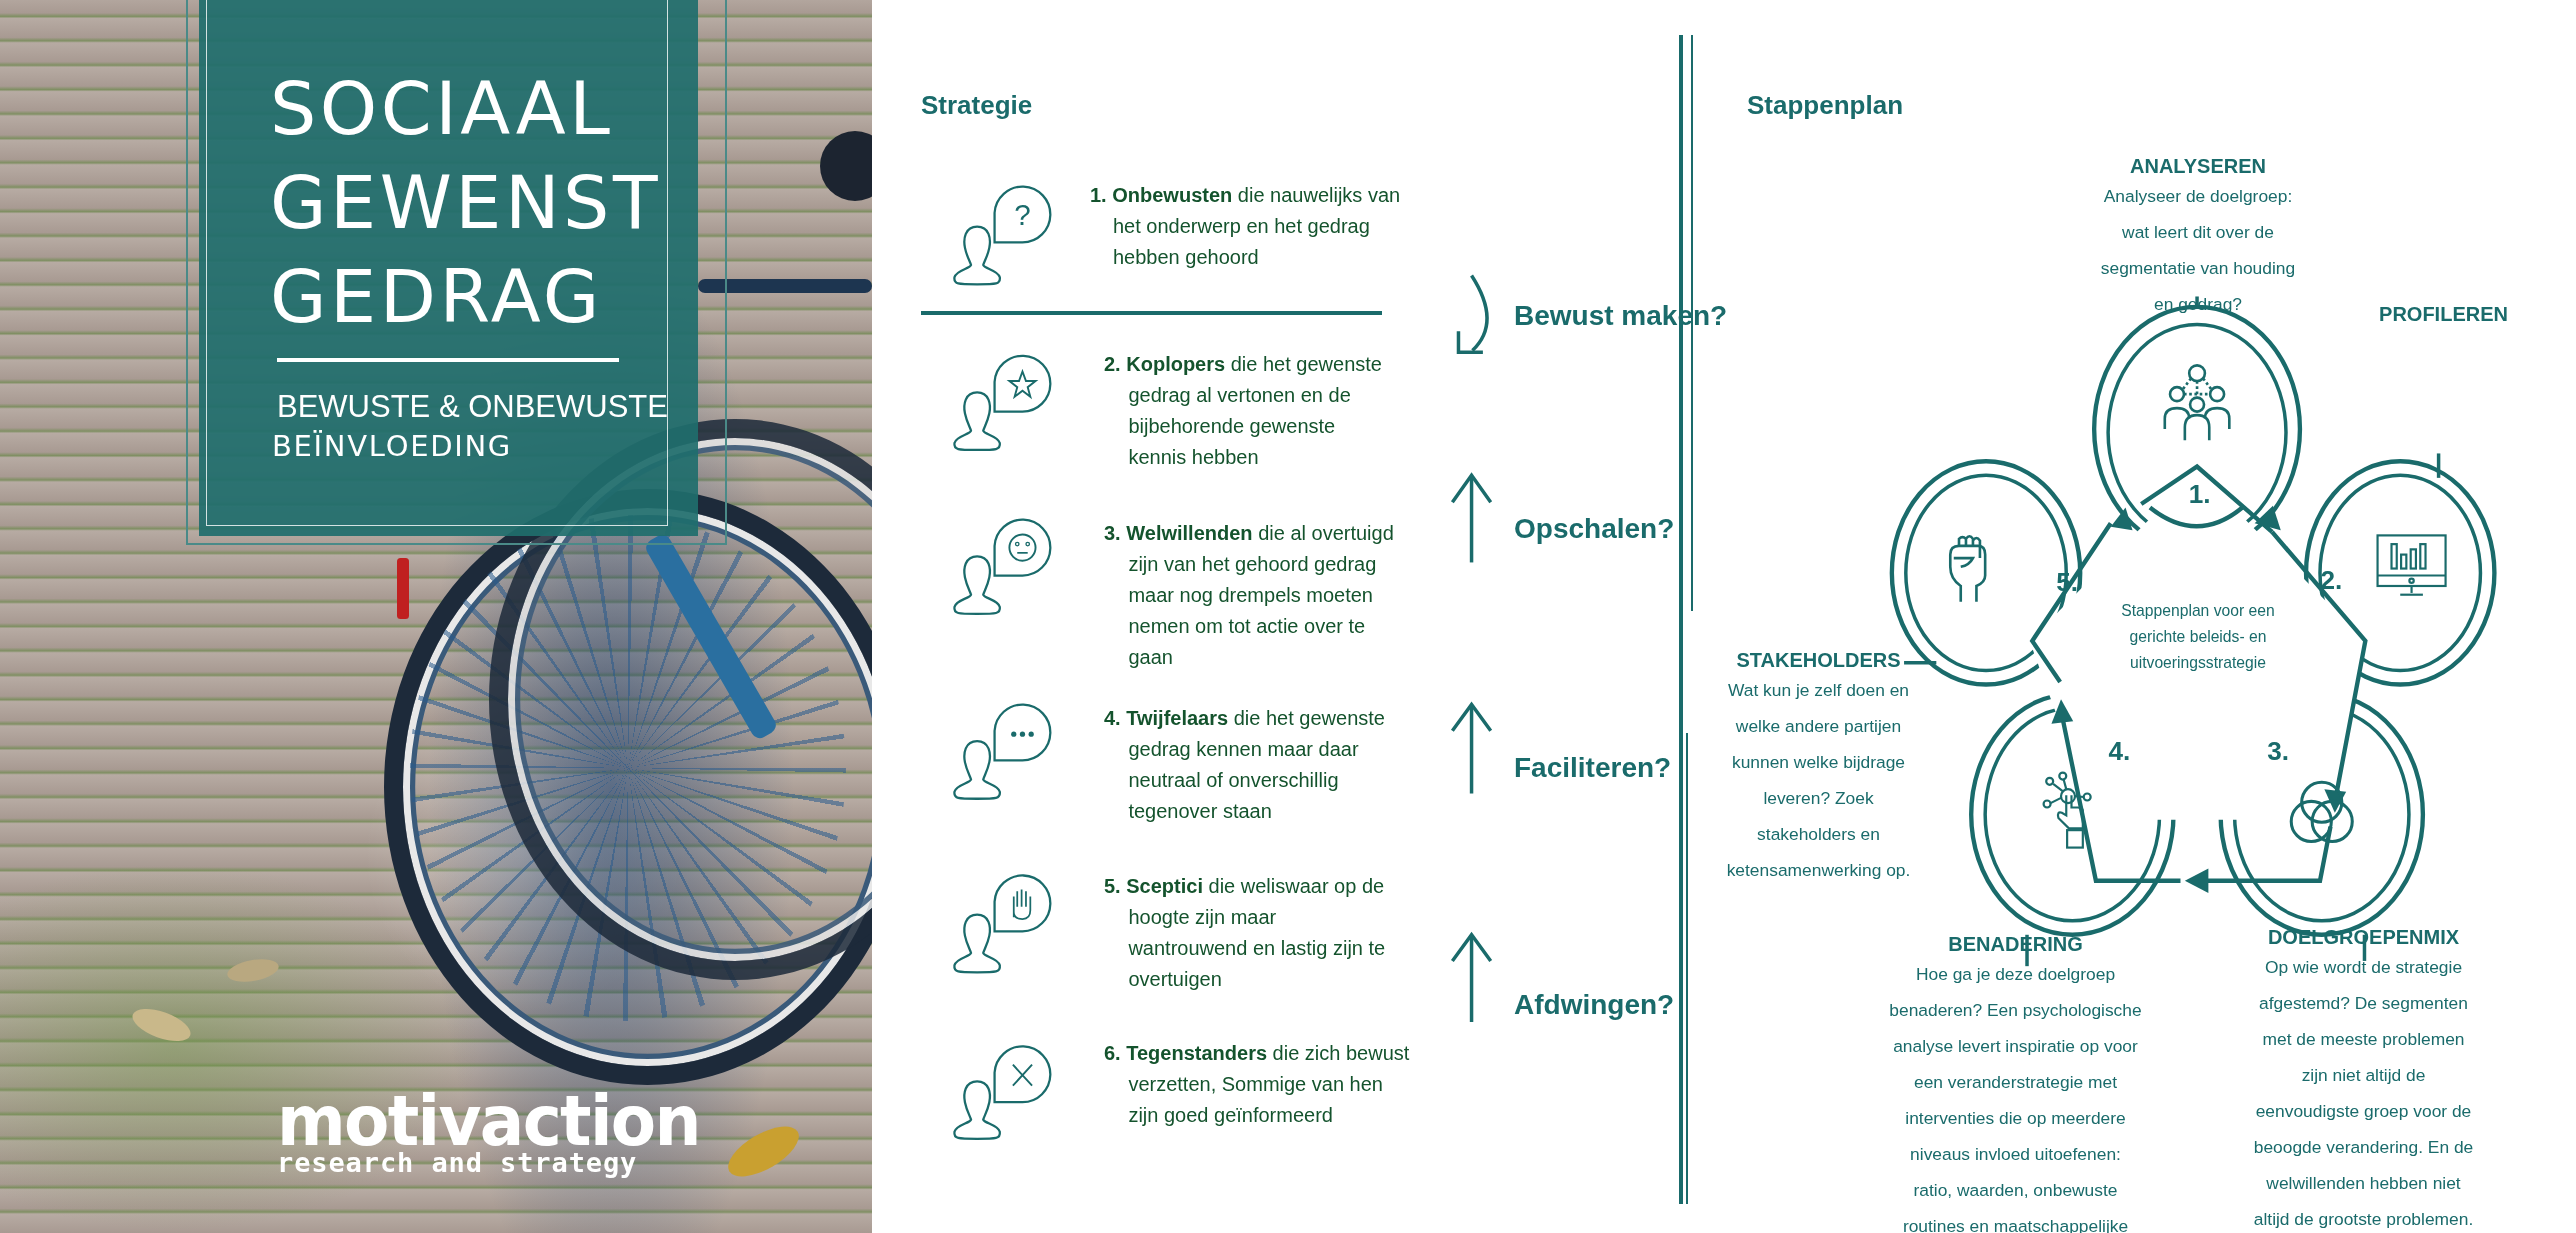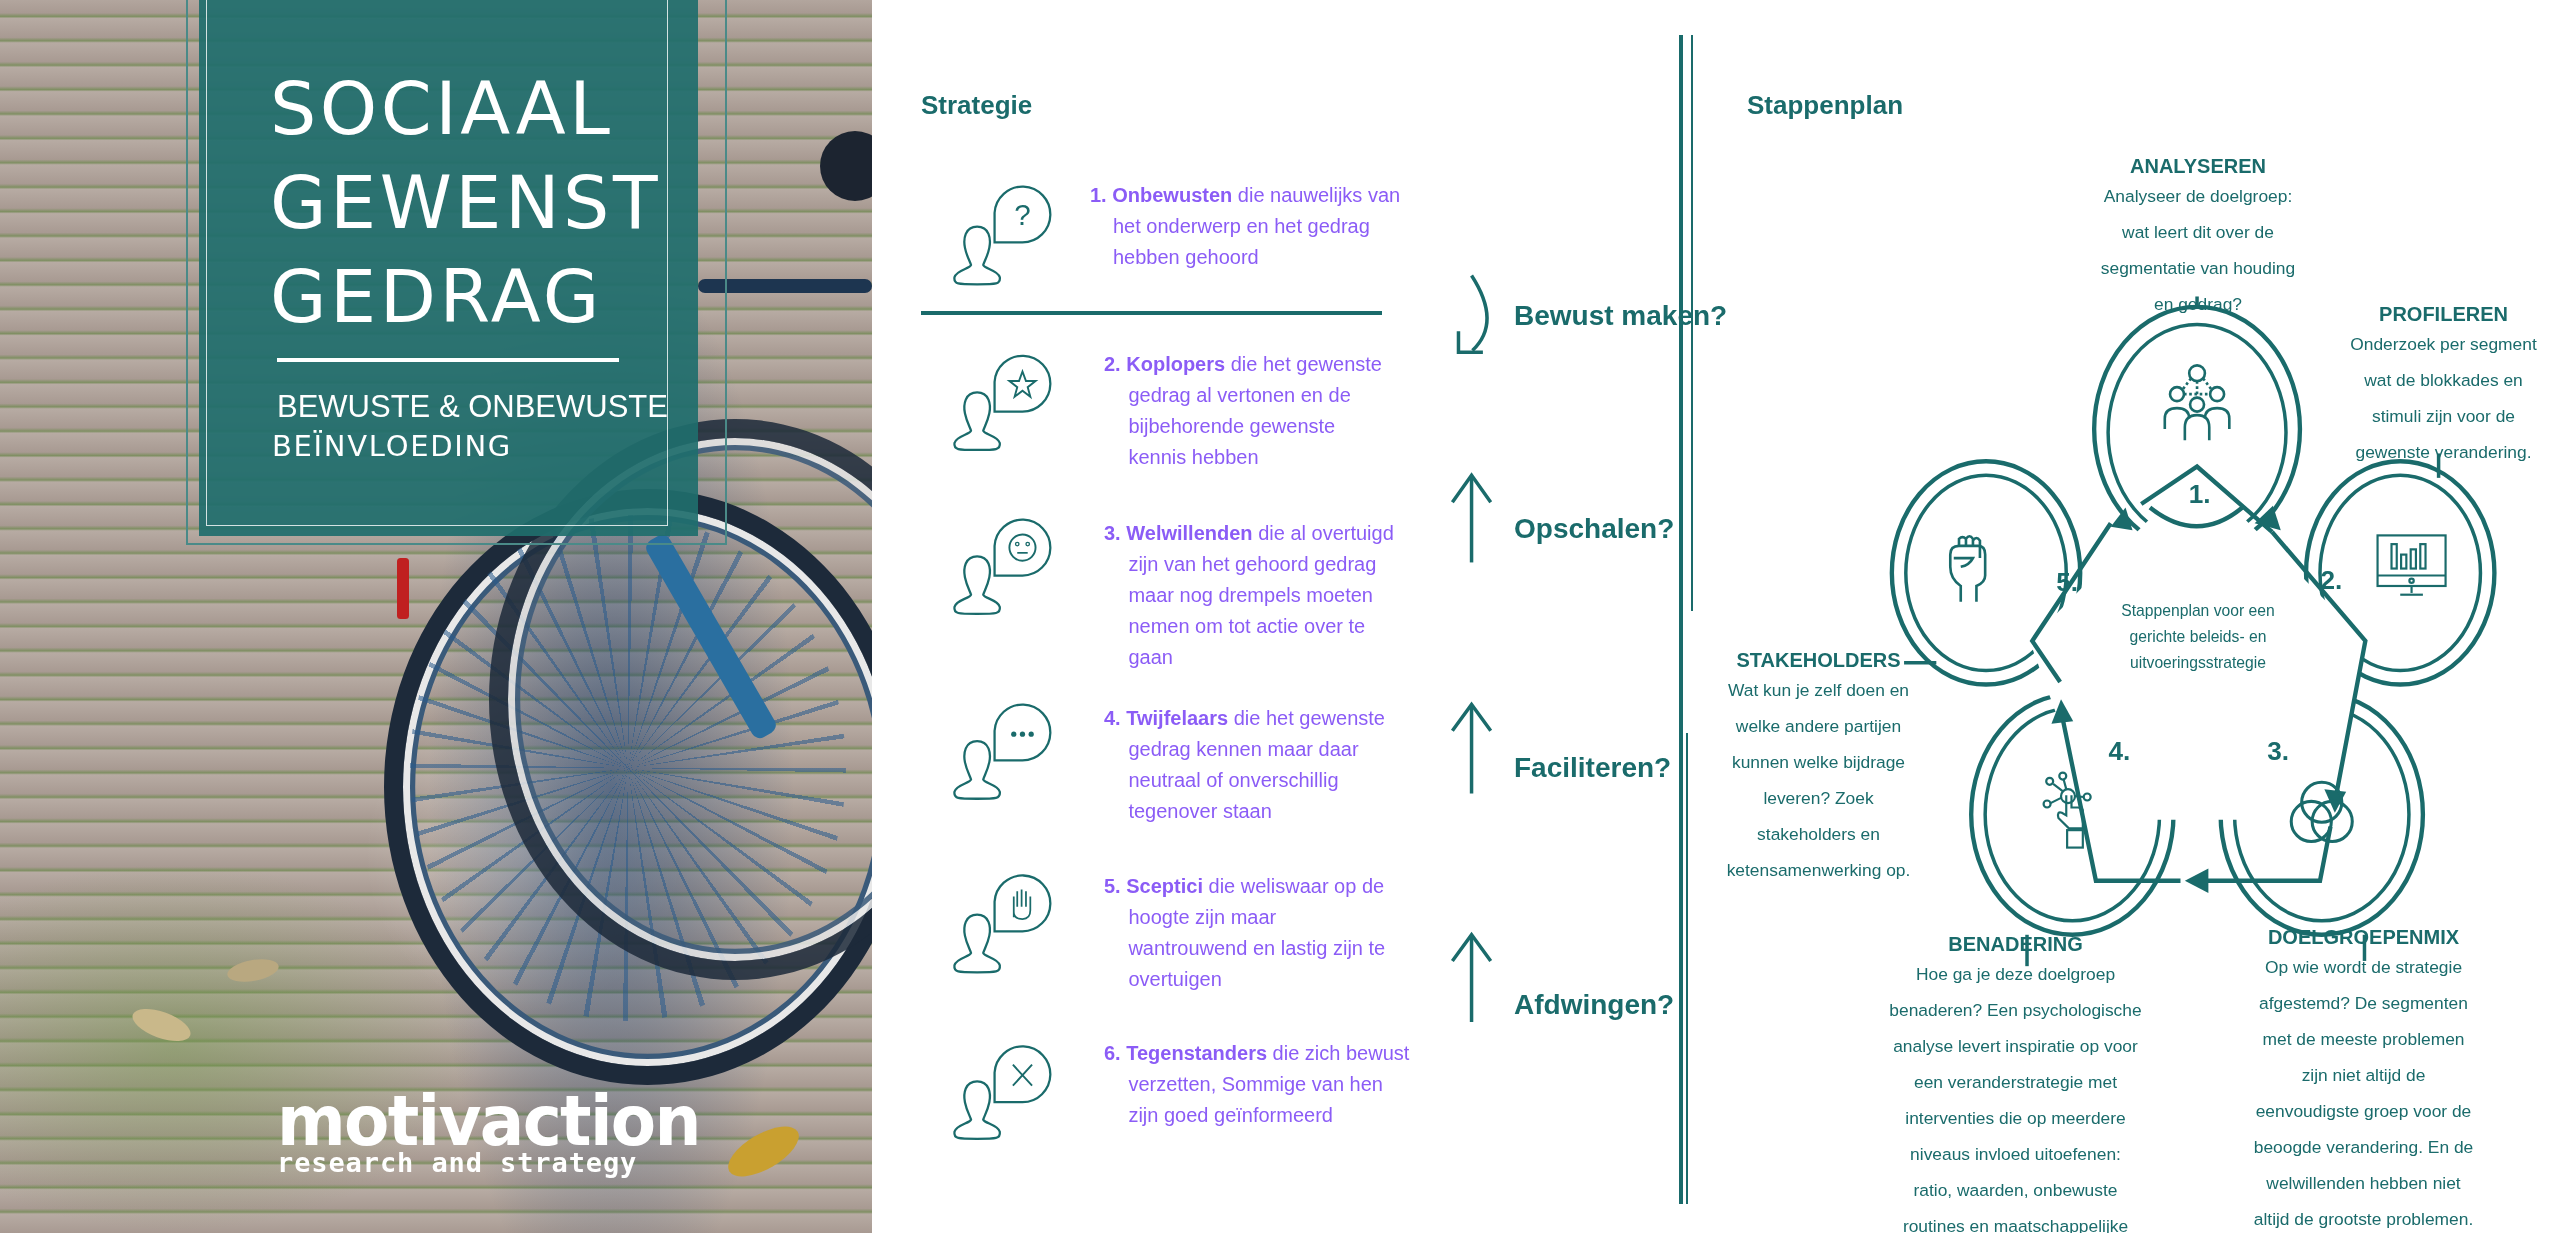--- a/index.html
+++ b/index.html
@@ -21,21 +21,21 @@
   .title-box{left:199px;top:0;width:499px;height:536px;background:rgba(32,110,108,0.92);}
   .title-inner-line{left:206px;top:-3.5px;width:462px;height:529px;border:1.7px solid rgba(255,255,255,0.8);border-top:none;box-sizing:border-box;}
   .title-big{left:270px;width:366px;color:#fff;font-family:"DejaVu Sans",sans-serif;font-weight:normal;font-size:73px;letter-spacing:3.5px;line-height:1;white-space:nowrap;}
   .title-rule{left:277px;top:358px;width:342px;height:4.4px;background:#fff;}
   .title-sub{left:277px;color:#fff;font-size:31px;letter-spacing:0px;white-space:nowrap;font-family:"Liberation Sans",sans-serif;}
   .title-sub2{left:272px;top:429px;color:#fff;font-family:"DejaVu Sans",sans-serif;font-size:29px;letter-spacing:1.7px;white-space:nowrap;}
   .logo{left:277px;top:1089px;color:#fff;font-family:"DejaVu Sans",sans-serif;font-weight:bold;font-size:66px;letter-spacing:-1.7px;line-height:1;transform:scaleY(1.05);}
   .logo-sub{left:277px;top:1147px;color:#fff;font-family:"DejaVu Sans Mono",monospace;font-weight:bold;font-size:27px;letter-spacing:0.9px;}
   
   .h2{font-family:"Liberation Sans",sans-serif;font-weight:bold;font-size:26px;color:#1a6b6b;}
-  .item-text{font-size:20px;line-height:31px;color:#8b5cf6;}
+  .item-text{font-size:20px;line-height:31px;color:#14532d;}
   .item-text b{font-weight:bold;}
   .item-text .num{font-weight:bold;}
   .item-text .cont{padding-left:24.4px;display:block;}
   .side-label{font-weight:bold;font-size:28px;color:#1a6b6b;white-space:nowrap;}
   .section-rule{left:921px;top:311px;width:461px;height:3.5px;background:#1a6b6b;}
   .vdiv1{left:1679px;top:35px;width:4.4px;height:1169px;background:#1a6b6b;}
   .vdiv2{left:1691px;top:35px;width:1.7px;height:576px;background:#1a6b6b;}
   .vdiv3{left:1686px;top:733px;width:1.7px;height:471px;background:#1a6b6b;}
   .step-title{font-weight:bold;font-size:20px;color:#1a6b6b;text-align:center;white-space:nowrap;}
   .step-text{font-size:17.4px;line-height:36px;color:#1a6b6b;text-align:center;white-space:pre-line;}
@@ -324,24 +324,20 @@
 
 <div class="abs" style="left:2067px;top:155px;width:262px;">
   <div class="step-title">ANALYSEREN</div>
   <div class="step-text">Analyseer de doelgroep:
 wat leert dit over de
 segmentatie van houding
 en gedrag?</div>
 </div>
 <div class="abs" style="left:2317px;top:303px;width:253px;">
   <div class="step-title">PROFILEREN</div>
-  <div class="step-text">Onderzoek per segment
-wat de blokkades en
-stimuli zijn voor de
-gewenste verandering.</div>
 </div>
 <div class="abs" style="left:2224px;top:926px;width:279px;">
   <div class="step-title">DOELGROEPENMIX</div>
   <div class="step-text">Op wie wordt de strategie
 afgestemd? De segmenten
 met de meeste problemen
 zijn niet altijd de
 eenvoudigste groep voor de
 beoogde verandering. En de
 welwillenden hebben niet

